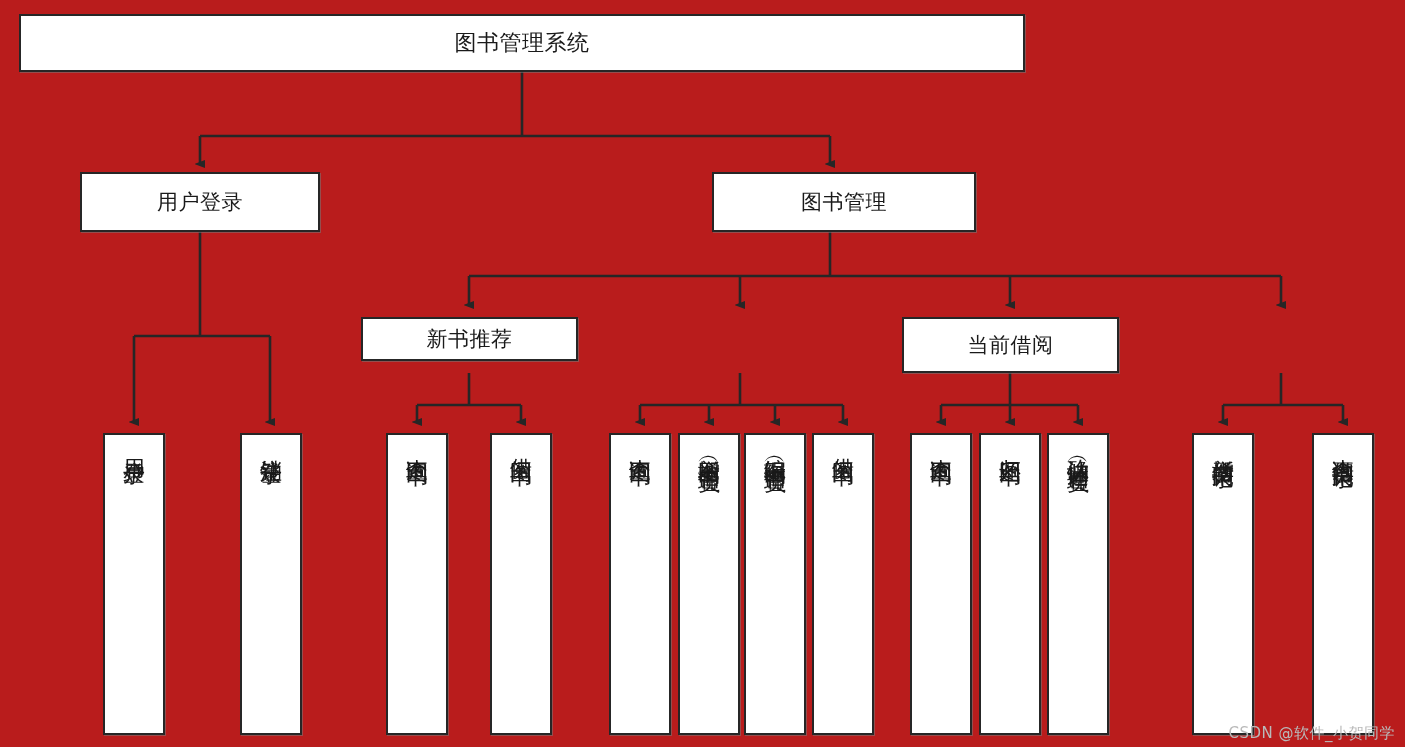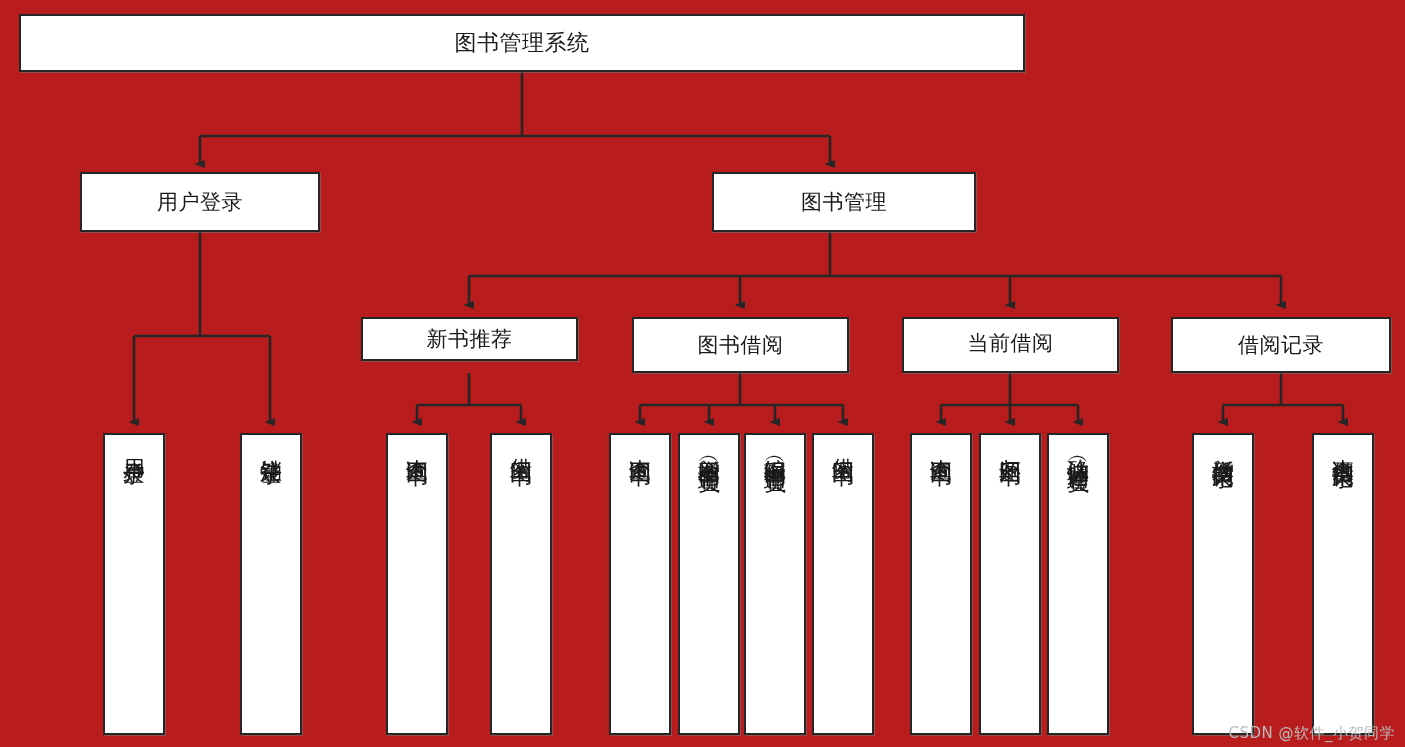--- a/index.html
+++ b/index.html
@@ -137,28 +137,22 @@
   <div class="node h" style="left:80px; top:172px; width:240px; height:60px;">
     <span class="label">用户登录</span>
   </div>
   <div class="node h" style="left:712px; top:172px; width:264px; height:60px;">
     <span class="label">图书管理</span>
   </div>
 
   <div class="node h" style="left:361px; top:317px; width:217px; height:44px;">
     <span class="label">新书推荐</span>
   </div>
-  <div class="node h" style="left:632px; top:317px; width:217px; height:56px;">
-    <span class="label">图书借阅</span>
-  </div>
-  <div class="node h" style="left:902px; top:317px; width:217px; height:56px;font-family:Liberation Mono, monospace;">
+  <div class="node h" style="left:902px; top:317px; width:217px; height:56px;">
     <span class="label">当前借阅</span>
-  </div>
-  <div class="node h" style="left:1171px; top:317px; width:220px; height:56px;">
-    <span class="label">借阅记录</span>
   </div>
 
   <div class="node v" style="left:103px; top:433px; width:62px; height:302px;">
     <span class="label">用户登录</span>
   </div>
   <div class="node v" style="left:240px; top:433px; width:62px; height:302px;">
     <span class="label">注销登录</span>
   </div>
 
   <div class="node v" style="left:386px; top:433px; width:62px; height:302px;">

